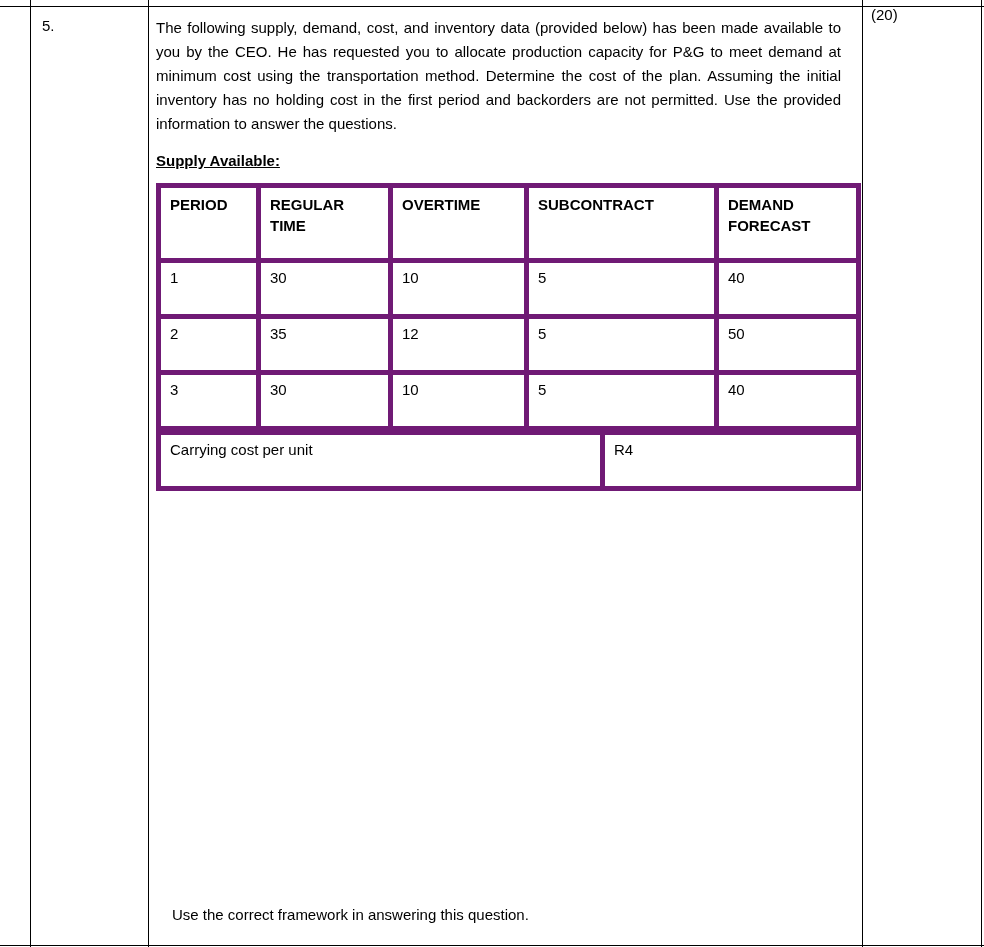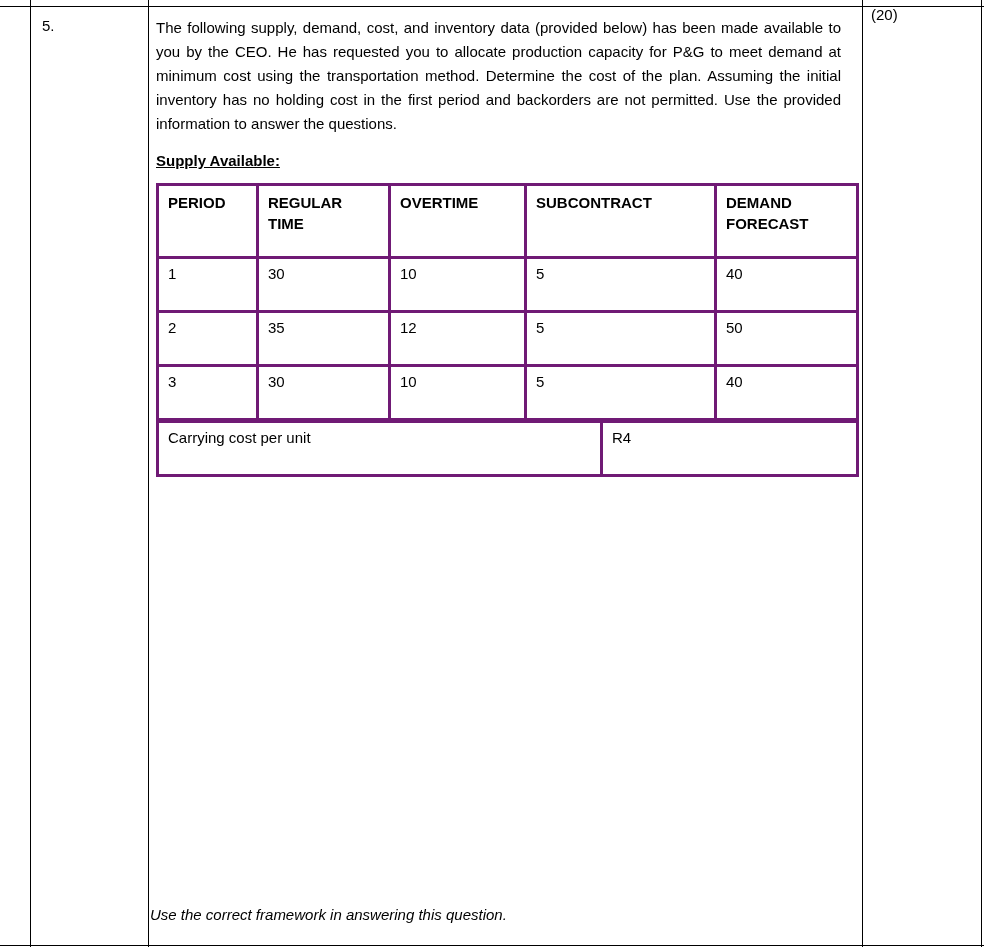--- a/index.html
+++ b/index.html
@@ -28,41 +28,40 @@
   .content { position: absolute; left: 156px; top: 16px; width: 702px; }
   .para {
     margin: 0 17px 13px 0;
     line-height: 24px;
     text-align: justify;
   }
   .supply-label { font-weight: bold; margin: 0 0 10px 0; line-height: 24px; text-decoration: underline; }
 
   table { border-collapse: collapse; table-layout: fixed; }
   td, th {
-    border: 3px solid #701a75;
+    border: 5px solid #701a75;
     padding: 6px 9px;
     vertical-align: top;
     text-align: left;
     font-size: 15px;
     overflow: hidden;
   }
   th { font-weight: bold; white-space: pre-line; line-height: 21px; }
 
   .supply-table { width: 700px; }
   .supply-table th { height: 58px; }
   .supply-table td { height: 39px; }
 
   .cost-table { width: 700px; margin-top: -1px; }
   .cost-table td { height: 39px; }
 
   .footer-note {
     position: absolute;
-    left: 150px;
+    left: 172px;
     top: 906px;
-    font-style: italic;
   }
 </style>
 </head>
 <body>
 
 <div class="page">
 
   <div class="hline top"></div>
   <div class="hline bottom"></div>
   <div class="vline v1"></div>

